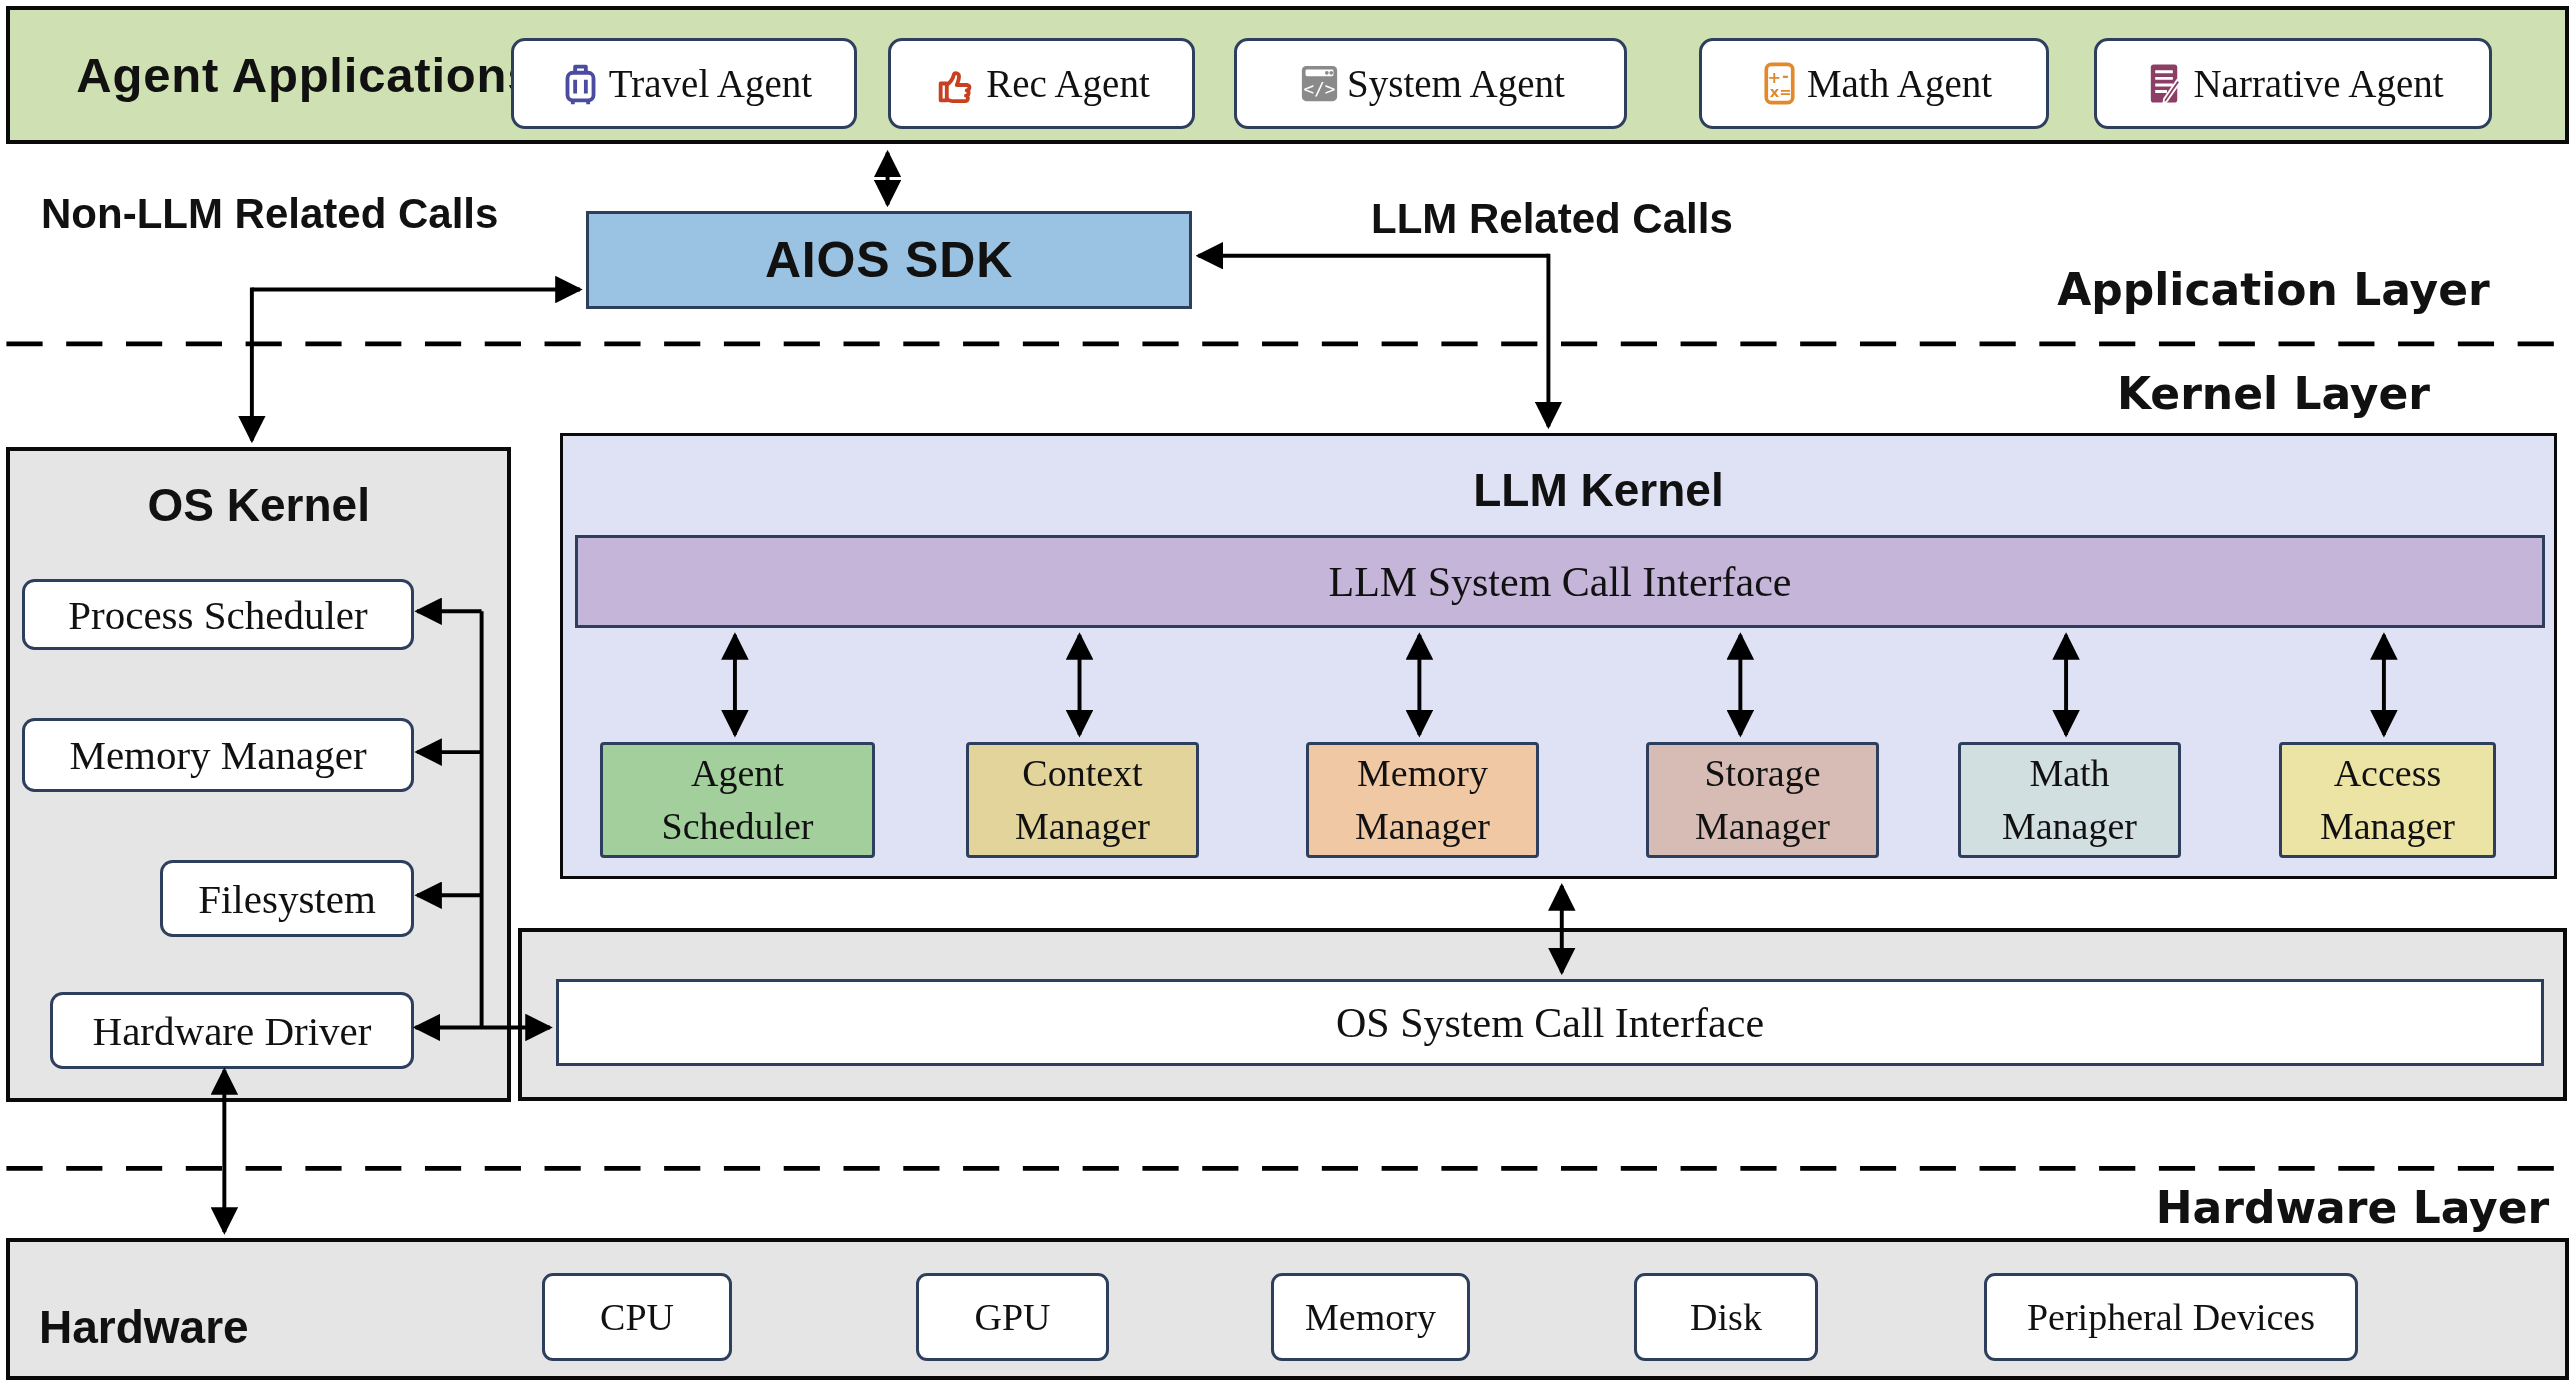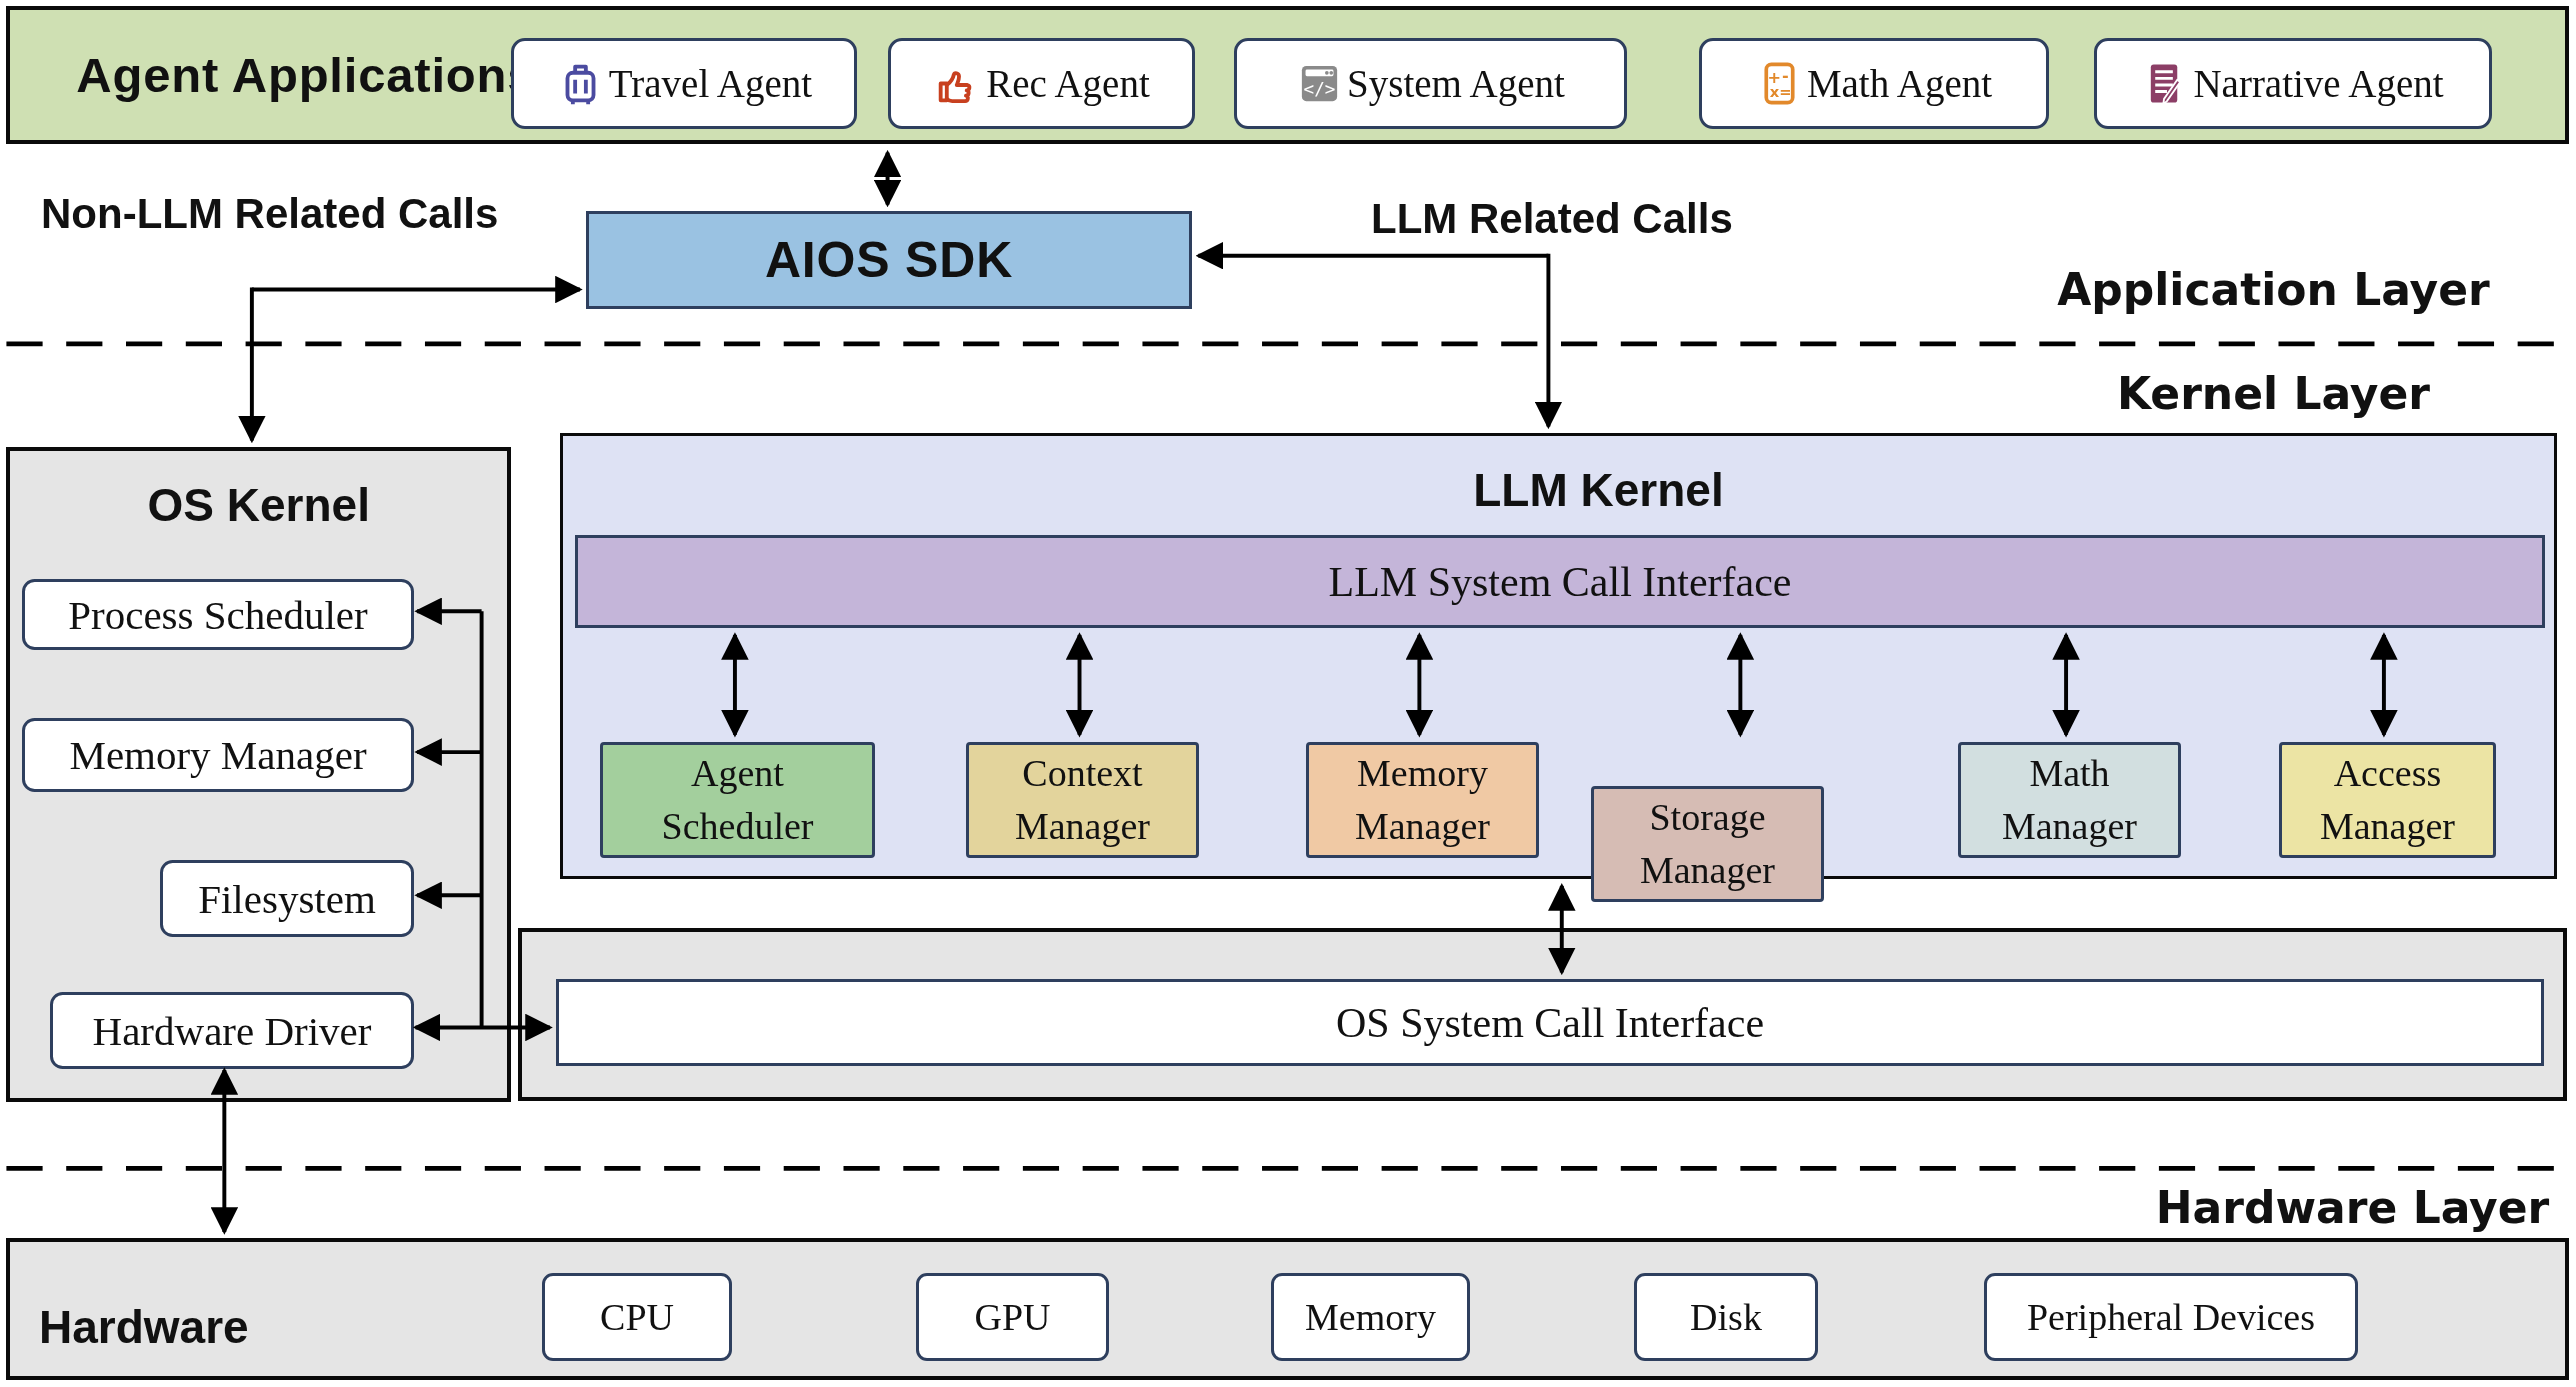--- a/index.html
+++ b/index.html
@@ -133,21 +133,21 @@
 <div class="abs llm-kernel"></div>
 <div class="abs panel-title" style="left:560px;top:463px;width:1997px;margin-left:40px;">LLM Kernel</div>
 <div class="abs llm-sci">LLM System Call Interface</div>
 
 <div class="manager" style="left: 600px; width: 269px; background: rgb(163, 207, 157);">Agent
 Scheduler</div>
 <div class="manager" style="left: 966px; width: 227px; background: rgb(227, 212, 156);">Context
 Manager</div>
 <div class="manager" style="left: 1306px; width: 227px; background: rgb(240, 201, 164);">Memory
 Manager</div>
-<div class="manager" style="left: 1591px; width: 227px; background: rgb(214, 188, 180); margin-top: 44px;">Storage
+<div class="manager" style="left: 1646px; width: 227px; background: rgb(214, 188, 180);">Storage
 Manager</div>
 <div class="manager" style="left: 1958px; width: 217px; background: rgb(210, 223, 224);">Math
 Manager</div>
 <div class="manager" style="left: 2279px; width: 211px; background: rgb(236, 228, 164);">Access
 Manager</div>
 
 <div class="abs panel os-band"></div>
 <div class="abs os-sci">OS System Call Interface</div>
 
 <div class="abs panel hw-box"></div>

